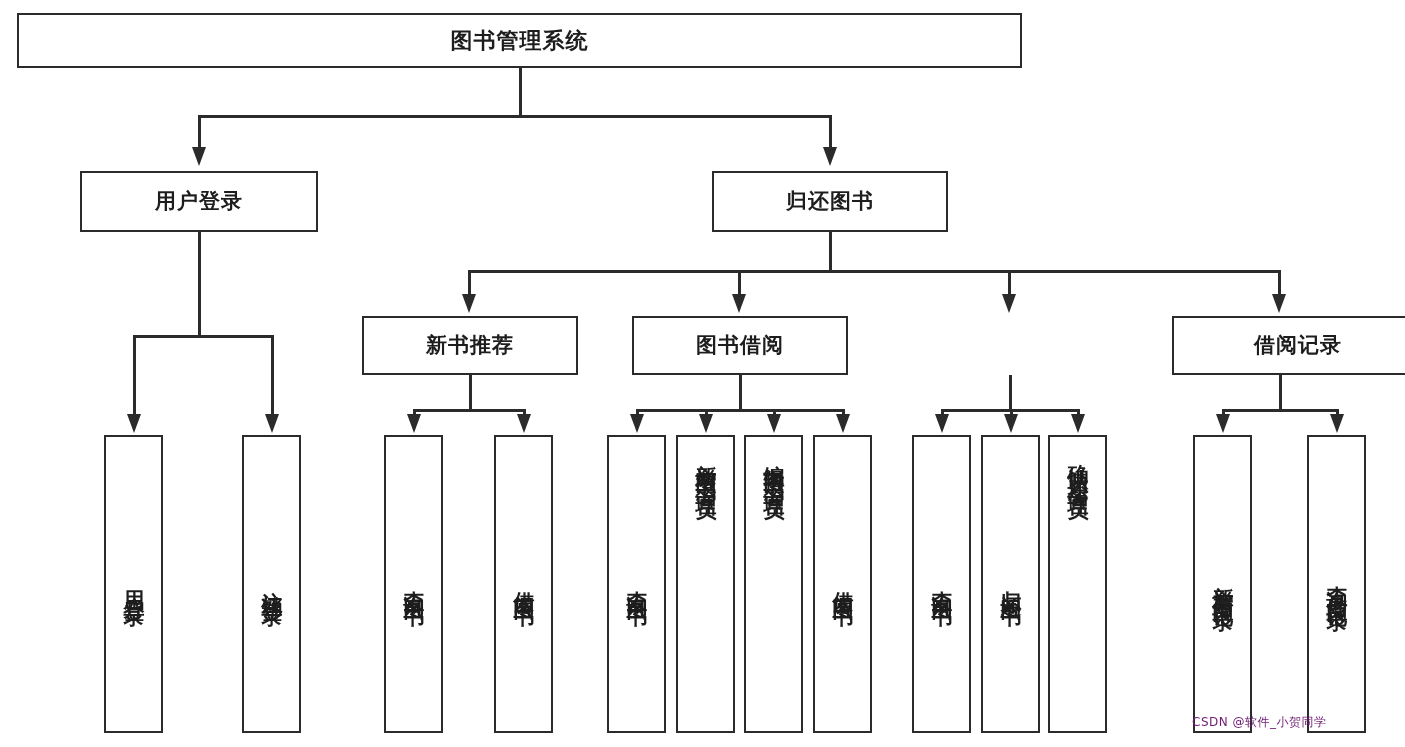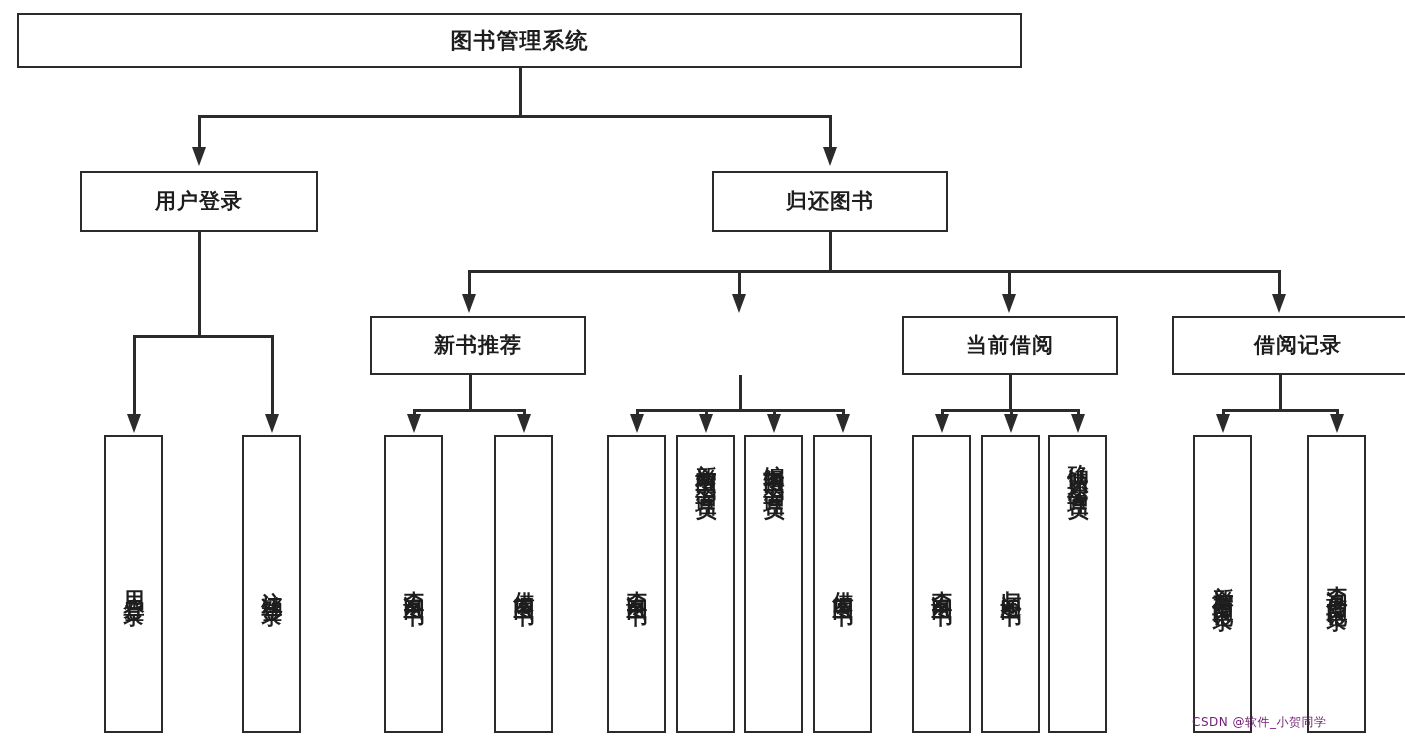--- a/index.html
+++ b/index.html
@@ -111,22 +111,22 @@
 
   <div class="vline" style="left:738px;top:270px;height:26px;"></div>
   <div class="arrow" style="left:732px;top:294px;"></div>
 
   <div class="vline" style="left:1008px;top:270px;height:26px;"></div>
   <div class="arrow" style="left:1002px;top:294px;"></div>
 
   <div class="vline" style="left:1278px;top:270px;height:26px;"></div>
   <div class="arrow" style="left:1272px;top:294px;"></div>
 
-  <div class="node h" style="left:362px;top:316px;width:216px;height:59px;margin-left:8px;">新书推荐</div>
-  <div class="node h" style="left:902px;top:316px;width:216px;height:59px;">当前借阅</div>
+  <div class="node h" style="left:362px;top:316px;width:216px;height:59px;">新书推荐</div>
+  <div class="node h" style="left:632px;top:316px;width:216px;height:59px;">图书借阅</div>
   <div class="node h" style="left:1172px;top:316px;width:252px;height:59px;">借阅记录</div>
 
   <div class="vline" style="left:469px;top:375px;height:34px;"></div>
   <div class="hline" style="left:413px;top:409px;width:112px;height:2.5px;"></div>
   <div class="vline" style="left:413px;top:409px;height:8px;"></div>
   <div class="arrow" style="left:407px;top:414px;"></div>
   <div class="vline" style="left:523px;top:409px;height:8px;"></div>
   <div class="arrow" style="left:517px;top:414px;"></div>
 
   <div class="vline" style="left:739px;top:375px;height:34px;"></div>

